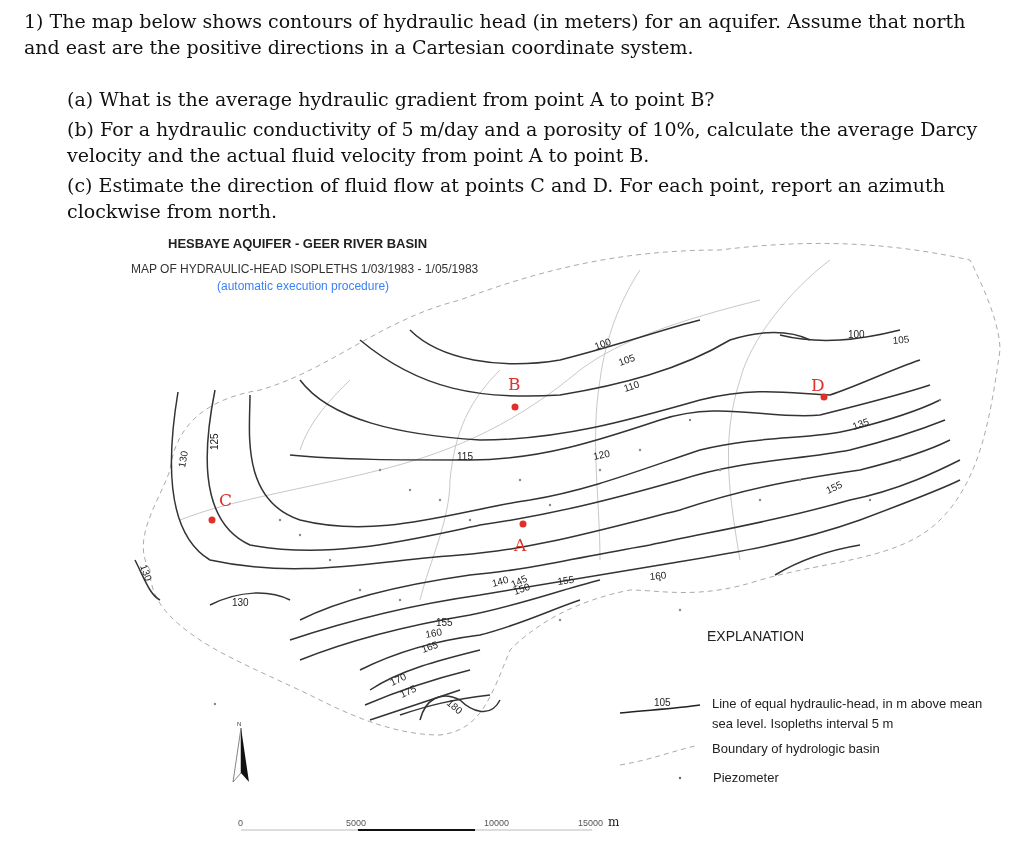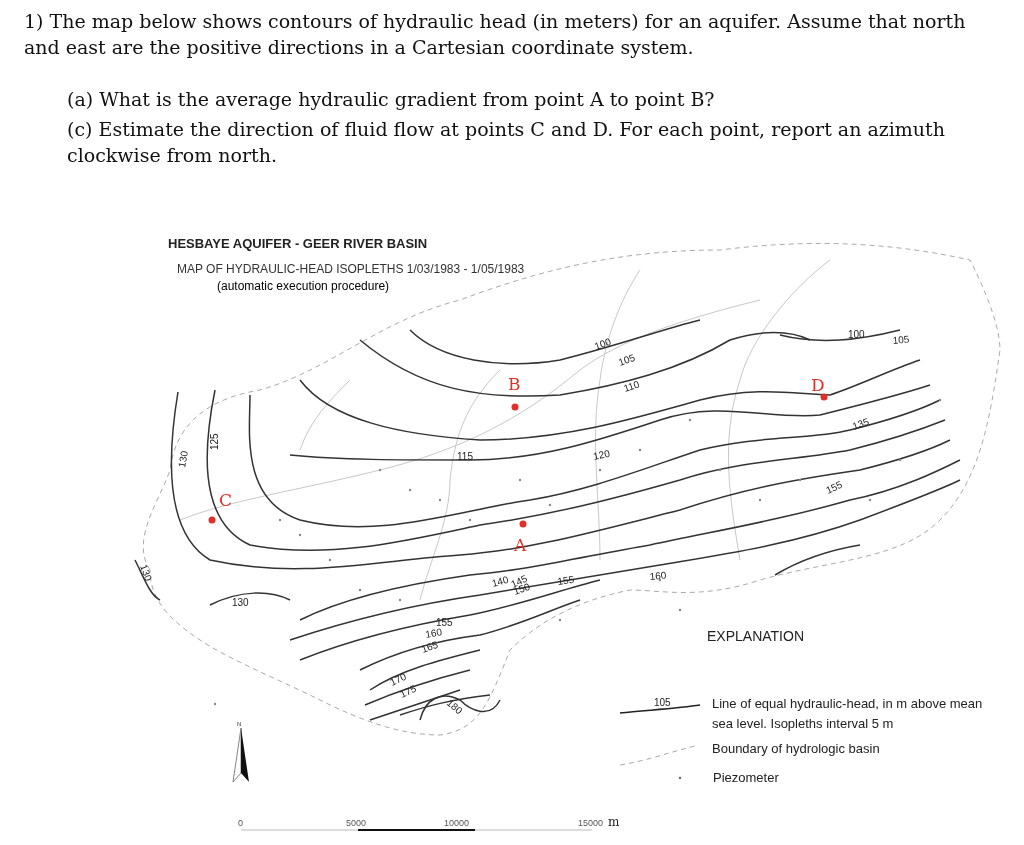--- a/index.html
+++ b/index.html
@@ -5,36 +5,37 @@
   html, body { margin: 0; padding: 0; background: #ffffff; }
   body { width: 1024px; height: 845px; position: relative; overflow: hidden; }
   .question { position: absolute; left: 20px; top: 4px; width: 990px;
     font-family: "DejaVu Serif", "Liberation Serif", serif; color: #111; }
   .q-intro { font-size: 19px; line-height: 26px; margin: 4px; }
   .q-parts { margin: 26px 0 0 43px; }
   .q-part { font-size: 19px; line-height: 26px; margin: 4px; }
   .map-title { position: absolute; left: 168px; top: 236px; font-family: "Liberation Sans", sans-serif;
     font-weight: bold; font-size: 13px; color: #222; }
   .map-subtitle { position: absolute; left: 131px; top: 262px; font-family: "Liberation Sans", sans-serif;
-    font-size: 12px; color: #333; margin-left: 46px; }
+    font-size: 12px; color: #333; }
   .map-subtitle2 { position: absolute; left: 217px; top: 279px; font-family: "Liberation Sans", sans-serif;
-    font-size: 12px; color: #000000; }
+    font-size: 12px; color: #3b82f6; }
   .legend-title { position: absolute; left: 707px; top: 628px; font-family: "Liberation Sans", sans-serif;
     font-size: 14px; color: #222; }
   .legend-text { position: absolute; font-family: "Liberation Sans", sans-serif; font-size: 13px; color: #222; line-height: 20px; }
   .scale-label { position: absolute; font-family: "Liberation Sans", sans-serif; font-size: 9px; color: #555; }
   .pt-label { position: absolute; font-family: "DejaVu Serif", "Liberation Serif", serif; font-size: 17px; color: #e0302a; }
 </style>
 </head>
 <body>
 
 <div class="question">
   <p class="q-intro">1) The map below shows contours of hydraulic head (in meters) for an aquifer. Assume that north and east are the positive directions in a Cartesian coordinate system.</p>
   <div class="q-parts">
     <p class="q-part">(a) What is the average hydraulic gradient from point A to point B?</p>
+    <p class="q-part">(b) For a hydraulic conductivity of 5 m/day and a porosity of 10%, calculate the average Darcy velocity and the actual fluid velocity from point A to point B.</p>
     <p class="q-part">(c) Estimate the direction of fluid flow at points C and D.  For each point, report an azimuth clockwise from north.</p>
   </div>
 </div>
 
 <div class="map-title">HESBAYE AQUIFER - GEER RIVER BASIN</div>
 <div class="map-subtitle">MAP OF HYDRAULIC-HEAD ISOPLETHS 1/03/1983 - 1/05/1983</div>
 <div class="map-subtitle2">(automatic execution procedure)</div>
 
 <svg style="position:absolute;left:0;top:0" width="1024" height="845" viewBox="0 0 1024 845">
 
@@ -155,15 +156,15 @@
 <div class="pt-label" style="left:219px;top:490px">C</div>
 <div class="pt-label" style="left:811px;top:375px">D</div>
 
 <div class="legend-title">EXPLANATION</div>
 <div class="legend-text" style="left:712px;top:694px;width:290px">Line of equal hydraulic-head, in m above mean sea level. Isopleths interval 5 m</div>
 <div class="legend-text" style="left:712px;top:739px">Boundary of hydrologic basin</div>
 <div class="legend-text" style="left:713px;top:768px">Piezometer</div>
 
 <div class="scale-label" style="left:238px;top:818px">0</div>
 <div class="scale-label" style="left:346px;top:818px">5000</div>
-<div class="scale-label" style="left:444px;top:818px">10000</div>
+<div class="scale-label" style="left:484px;top:818px">10000</div>
 <div class="scale-label" style="left:578px;top:818px">15000</div>
 <div class="scale-label" style="left:608px;top:815px;font-family:'DejaVu Serif',serif;font-size:12px;color:#222">m</div>
 
 </body></html>

